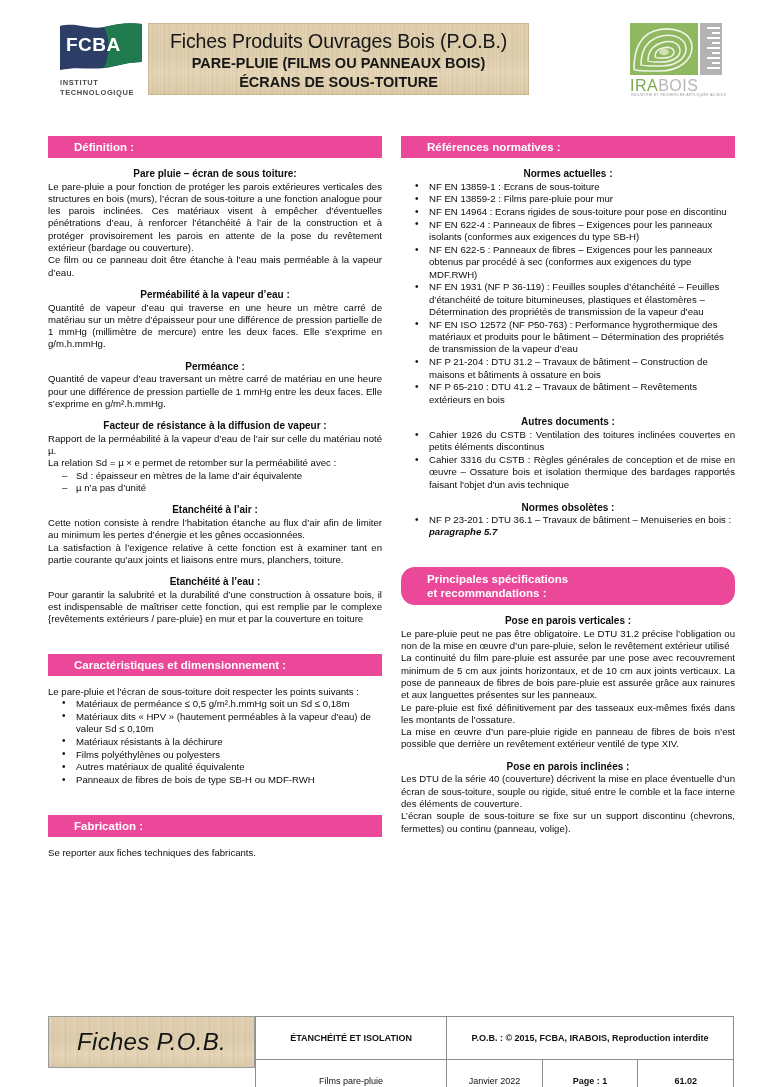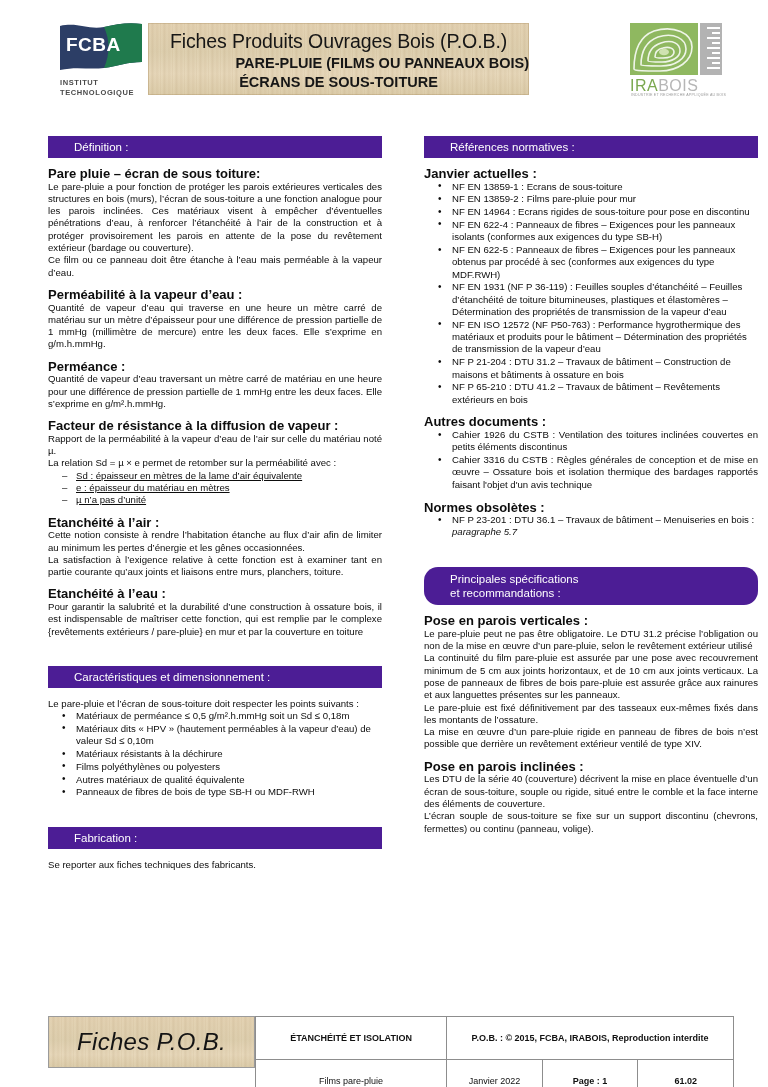--- a/index.html
+++ b/index.html
@@ -81,21 +81,20 @@
     padding-top: 5px;
     color: #161616;
     font-weight: normal;
     letter-spacing: -0.1px;
   }
   .title-line2 {
     font-size: 14.5px;
     line-height: 19px;
     font-weight: bold;
     color: #161616;
-    text-align: right;
   }
   .title-line3 {
     font-size: 14.5px;
     line-height: 19px;
     font-weight: bold;
     color: #161616;
   }
 
   .irabois-logo {
     position: absolute;
@@ -142,47 +141,48 @@
     letter-spacing: 0.25px;
     white-space: nowrap;
   }
 
   
   .col {
     position: absolute;
     top: 136px;
   }
   .col-left  { left: 48px;  width: 334px; }
-  .col-right { left: 424px; width: 334px; }
+  .col-right { left: 401px; width: 334px; }
 
   .section-bar {
-    background: #4c1d95;
+    background: #ec4899;
     color: #ffffff;
-    font-weight: normal;
+    font-weight: bold;
     font-size: 11.5px;
     padding: 4px 6px 4px 26px;
     line-height: 14px;
     margin-bottom: 10px;
   }
   .section-bar.tall { padding-top: 5px; padding-bottom: 5px; border-radius: 14px; }
 
   p.t {
     margin: 0 0 0 0;
     font-size: 9.6px;
     line-height: 12.3px;
     text-align: justify;
     color: #0d0d0d;
   }
   p.t.center-left { text-align: left; }
   .bold-lead {
     font-weight: bold;
-    font-size: 13px;
+    font-size: 10px;
     line-height: 12.6px;
     margin: 0;
     color: #0d0d0d;
+    text-align: center;
   }
   .gap { height: 10px; }
   .gap-xl { height: 28px; }
 
   ul.bl {
     margin: 0;
     padding: 0 0 0 28px;
     list-style: none;
   }
   ul.bl > li {
@@ -205,29 +205,28 @@
   ul.dash {
     margin: 0;
     padding: 0 0 0 28px;
     list-style: none;
   }
   ul.dash > li {
     position: relative;
     font-size: 9.6px;
     line-height: 12.3px;
     color: #0d0d0d;
-    text-decoration: underline;
   }
   ul.dash > li::before {
     content: "\2013";
     position: absolute;
     left: -14px;
   }
 
-  .italic-b { font-style: italic; font-weight: normal; }
+  .italic-b { font-style: italic; font-weight: bold; }
 
   
   .footer {
     position: absolute;
     left: 48px; top: 1016px;
     width: 686px; height: 52px;
   }
   .footer-left {
     position: absolute;
     left: 0; top: 0;
@@ -346,21 +345,20 @@
     <div class="gap"></div>
     <div class="bold-lead">Perméance :</div>
     <p class="t">Quantité de vapeur d’eau traversant un mètre carré de matériau en une heure pour une différence de pression partielle de 1 mmHg entre les deux faces. Elle s’exprime en g/m².h.mmHg.</p>
 
     <div class="gap"></div>
     <div class="bold-lead">Facteur de résistance à la diffusion de vapeur :</div>
     <p class="t">Rapport de la perméabilité à la vapeur d’eau de l’air sur celle du matériau noté µ.</p>
     <p class="t center-left">La relation Sd = µ × e permet de retomber sur la perméabilité avec :</p>
     <ul class="dash">
       <li>Sd : épaisseur en mètres de la lame d’air équivalente</li>
-      <li>e : épaisseur du matériau en mètres</li>
       <li>µ n’a pas d’unité</li>
     </ul>
 
     <div class="gap"></div>
     <div class="bold-lead">Etanchéité à l’air :</div>
     <p class="t">Cette notion consiste à rendre l’habitation étanche au flux d’air afin de limiter au minimum les pertes d’énergie et les gênes occasionnées.</p>
     <p class="t">La satisfaction à l’exigence relative à cette fonction est à examiner tant en partie courante qu’aux joints et liaisons entre murs, planchers, toiture.</p>
 
     <div class="gap"></div>
     <div class="bold-lead">Etanchéité à l’eau :</div>
@@ -380,21 +378,21 @@
 
     <div class="gap-xl"></div>
     <div class="section-bar">Fabrication :</div>
     <p class="t center-left">Se reporter aux fiches techniques des fabricants.</p>
   </div>
 
   <div class="col col-right">
 
     <div class="section-bar">Références normatives :</div>
 
-    <div class="bold-lead">Janvier actuelles :</div>
+    <div class="bold-lead">Normes actuelles :</div>
     <ul class="bl">
       <li>NF EN 13859-1 : Ecrans de sous-toiture</li>
       <li>NF EN 13859-2 : Films pare-pluie pour mur</li>
       <li>NF EN 14964 : Ecrans rigides de sous-toiture pour pose en discontinu</li>
       <li>NF EN 622-4 : Panneaux de fibres – Exigences pour les panneaux isolants (conformes aux exigences du type SB-H)</li>
       <li>NF EN 622-5 : Panneaux de fibres – Exigences pour les panneaux obtenus par procédé à sec (conformes aux exigences du type MDF.RWH)</li>
       <li>NF EN 1931 (NF P 36-119) : Feuilles souples d’étanchéité – Feuilles d’étanchéité de toiture bitumineuses, plastiques et élastomères – Détermination des propriétés de transmission de la vapeur d’eau</li>
       <li>NF EN ISO 12572 (NF P50-763) : Performance hygrothermique des matériaux et produits pour le bâtiment – Détermination des propriétés de transmission de la vapeur d’eau</li>
       <li>NF P 21-204 : DTU 31.2 – Travaux de bâtiment – Construction de maisons et bâtiments à ossature en bois</li>
       <li>NF P 65-210 : DTU 41.2 – Travaux de bâtiment – Revêtements extérieurs en bois</li>

